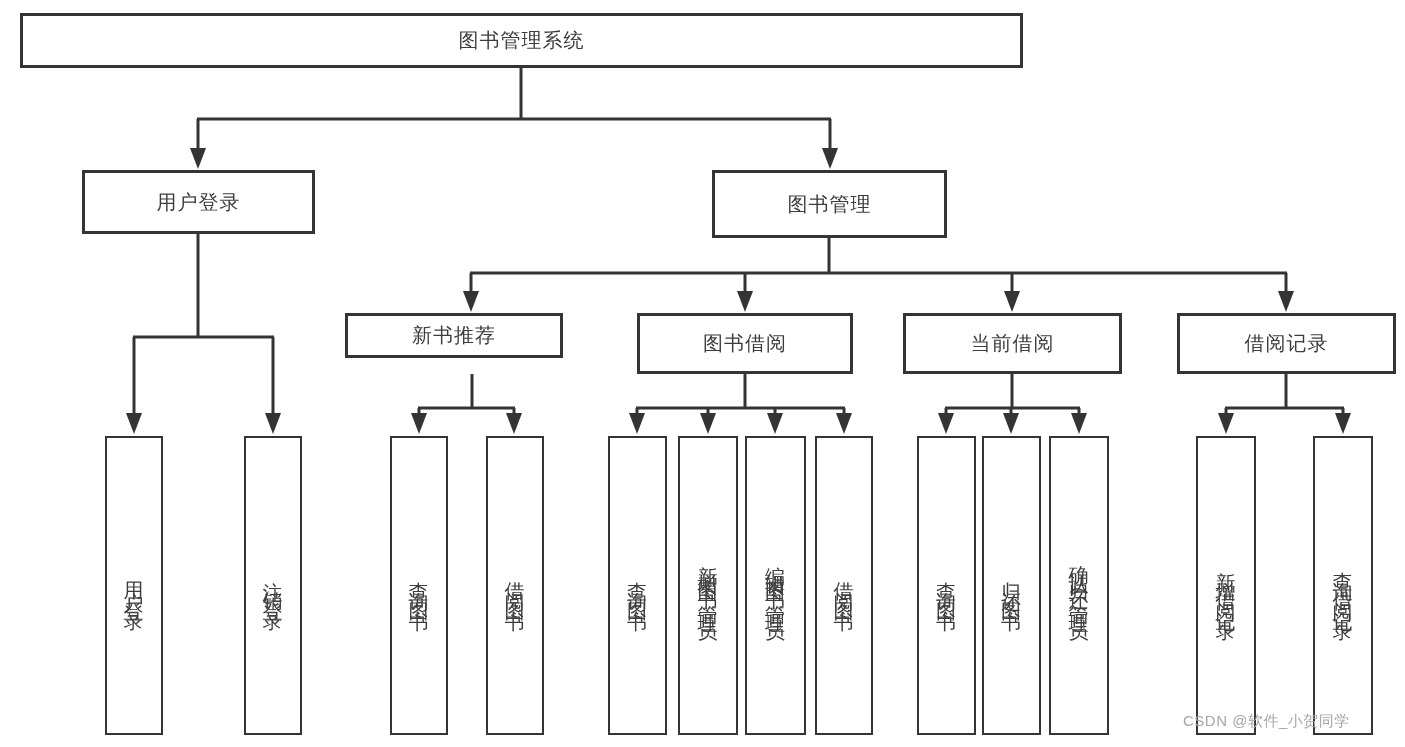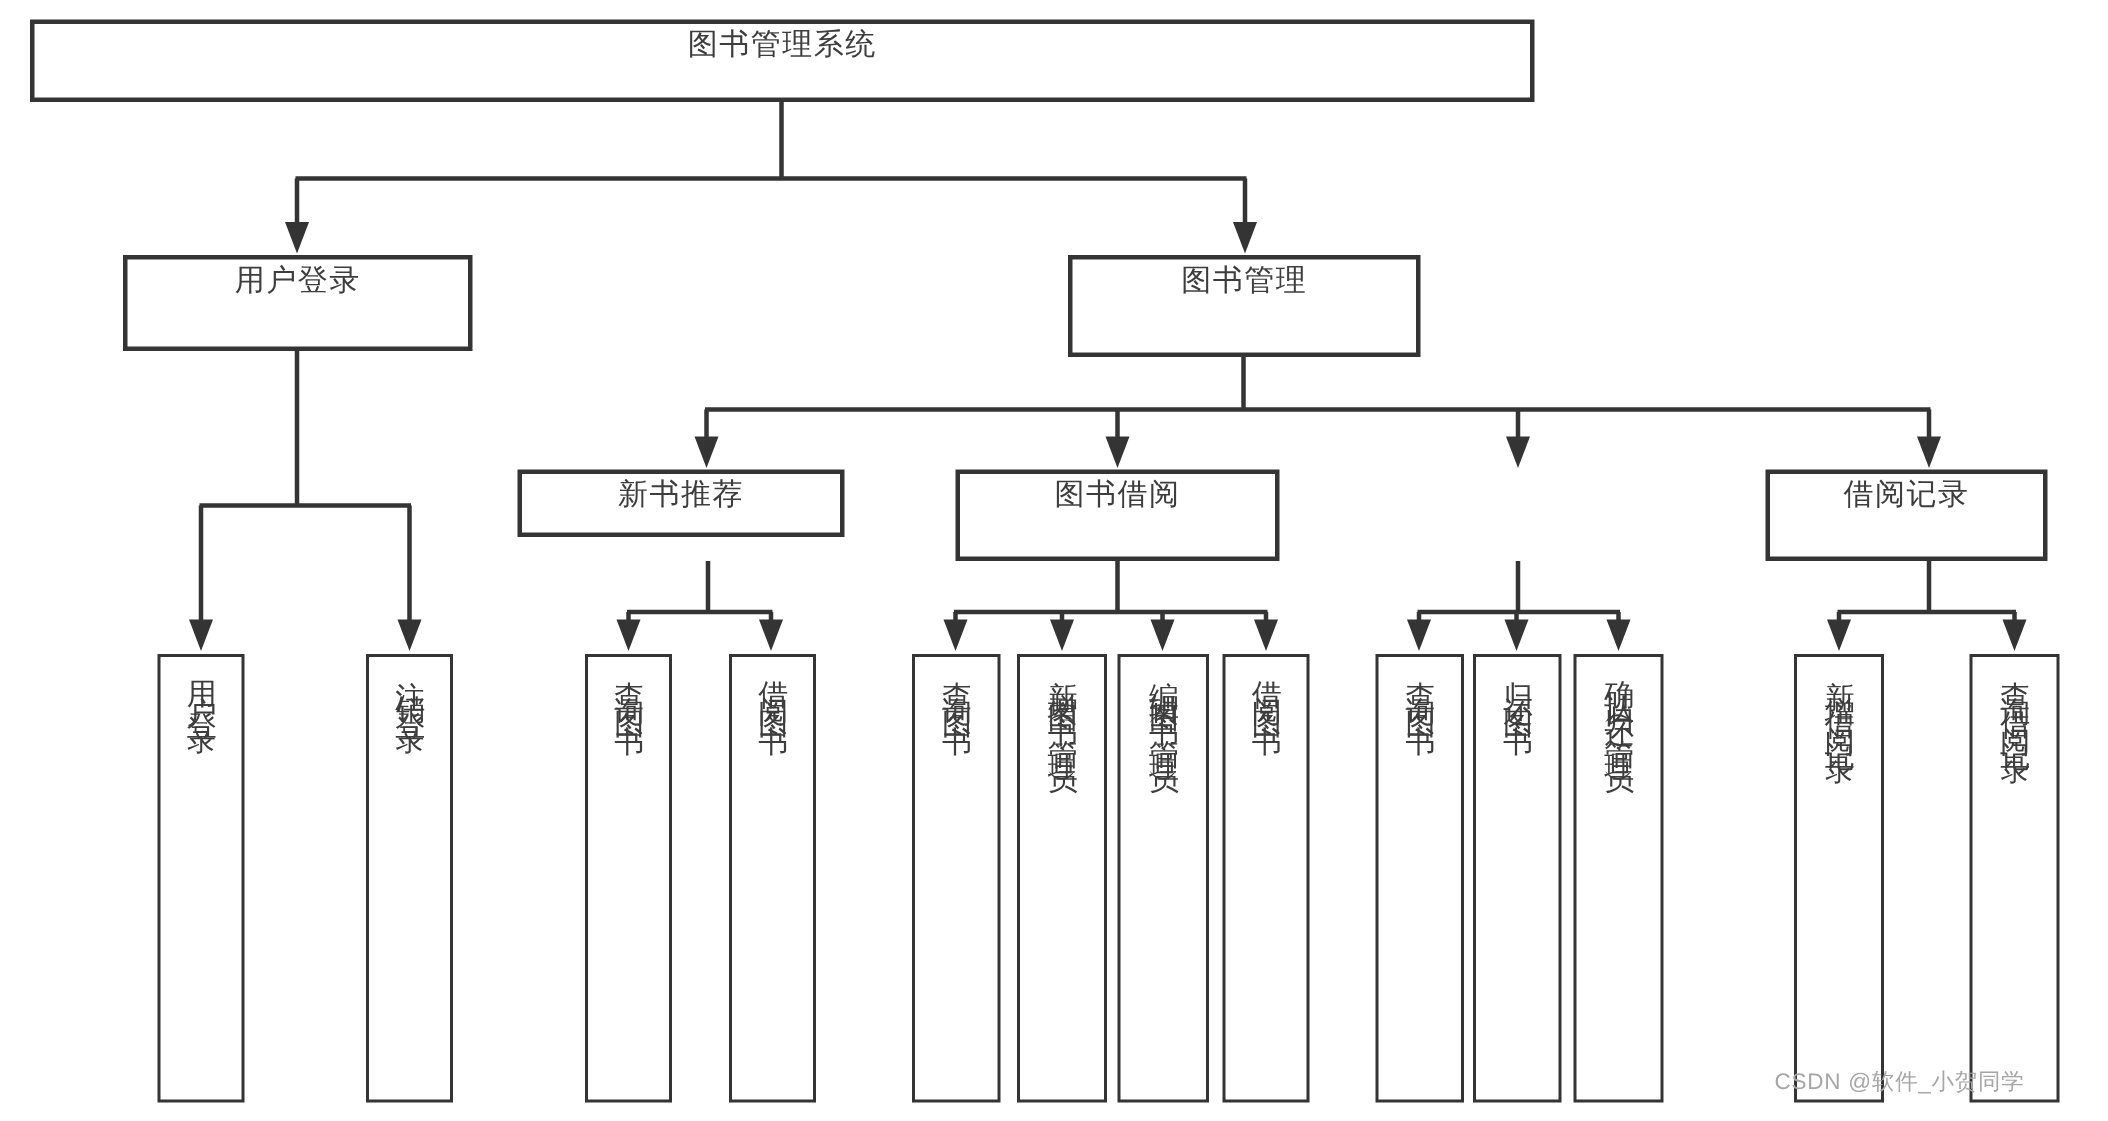--- a/index.html
+++ b/index.html
@@ -16,21 +16,21 @@
     left: 0; top: 0;
     width: 1405px; height: 747px;
     z-index: 1;
   }
   .node {
     position: absolute;
     box-sizing: border-box;
     background: #ffffff;
     border: 3px solid #343434;
     display: flex;
-    align-items: flex-start;
+    align-items: center;
     justify-content: center;
     color: #3d3d3d;
     font-size: 20px;
     z-index: 2;
   }
   .node.v { border-width: 2.5px; }
   .hlbl { letter-spacing: 1px; white-space: nowrap; }
   .vlbl {
     writing-mode: vertical-rl;
     text-orientation: mixed;
@@ -102,21 +102,24 @@
   <div class="node" style="left:712px;top:170px;width:235px;height:68px">
     <span class="hlbl">图书管理</span>
   </div>
 
   <div class="node" style="left:345px;top:313px;width:218px;height:45px">
     <span class="hlbl">新书推荐</span>
   </div>
   <div class="node" style="left:637px;top:313px;width:216px;height:61px">
     <span class="hlbl">图书借阅</span>
   </div>
-  <div class="node" style="left:1177px;top:313px;width:188px;height:61px">
+  <div class="node" style="left:903px;top:313px;width:219px;height:61px">
+    <span class="hlbl">当前借阅</span>
+  </div>
+  <div class="node" style="left:1177px;top:313px;width:219px;height:61px">
     <span class="hlbl">借阅记录</span>
   </div>
 
   <div class="node v" style="left:105px;top:436px;width:58px;height:299px">
     <span class="vlbl">用户登录</span>
   </div>
   <div class="node v" style="left:244px;top:436px;width:58px;height:299px">
     <span class="vlbl">注销登录</span>
   </div>
 

